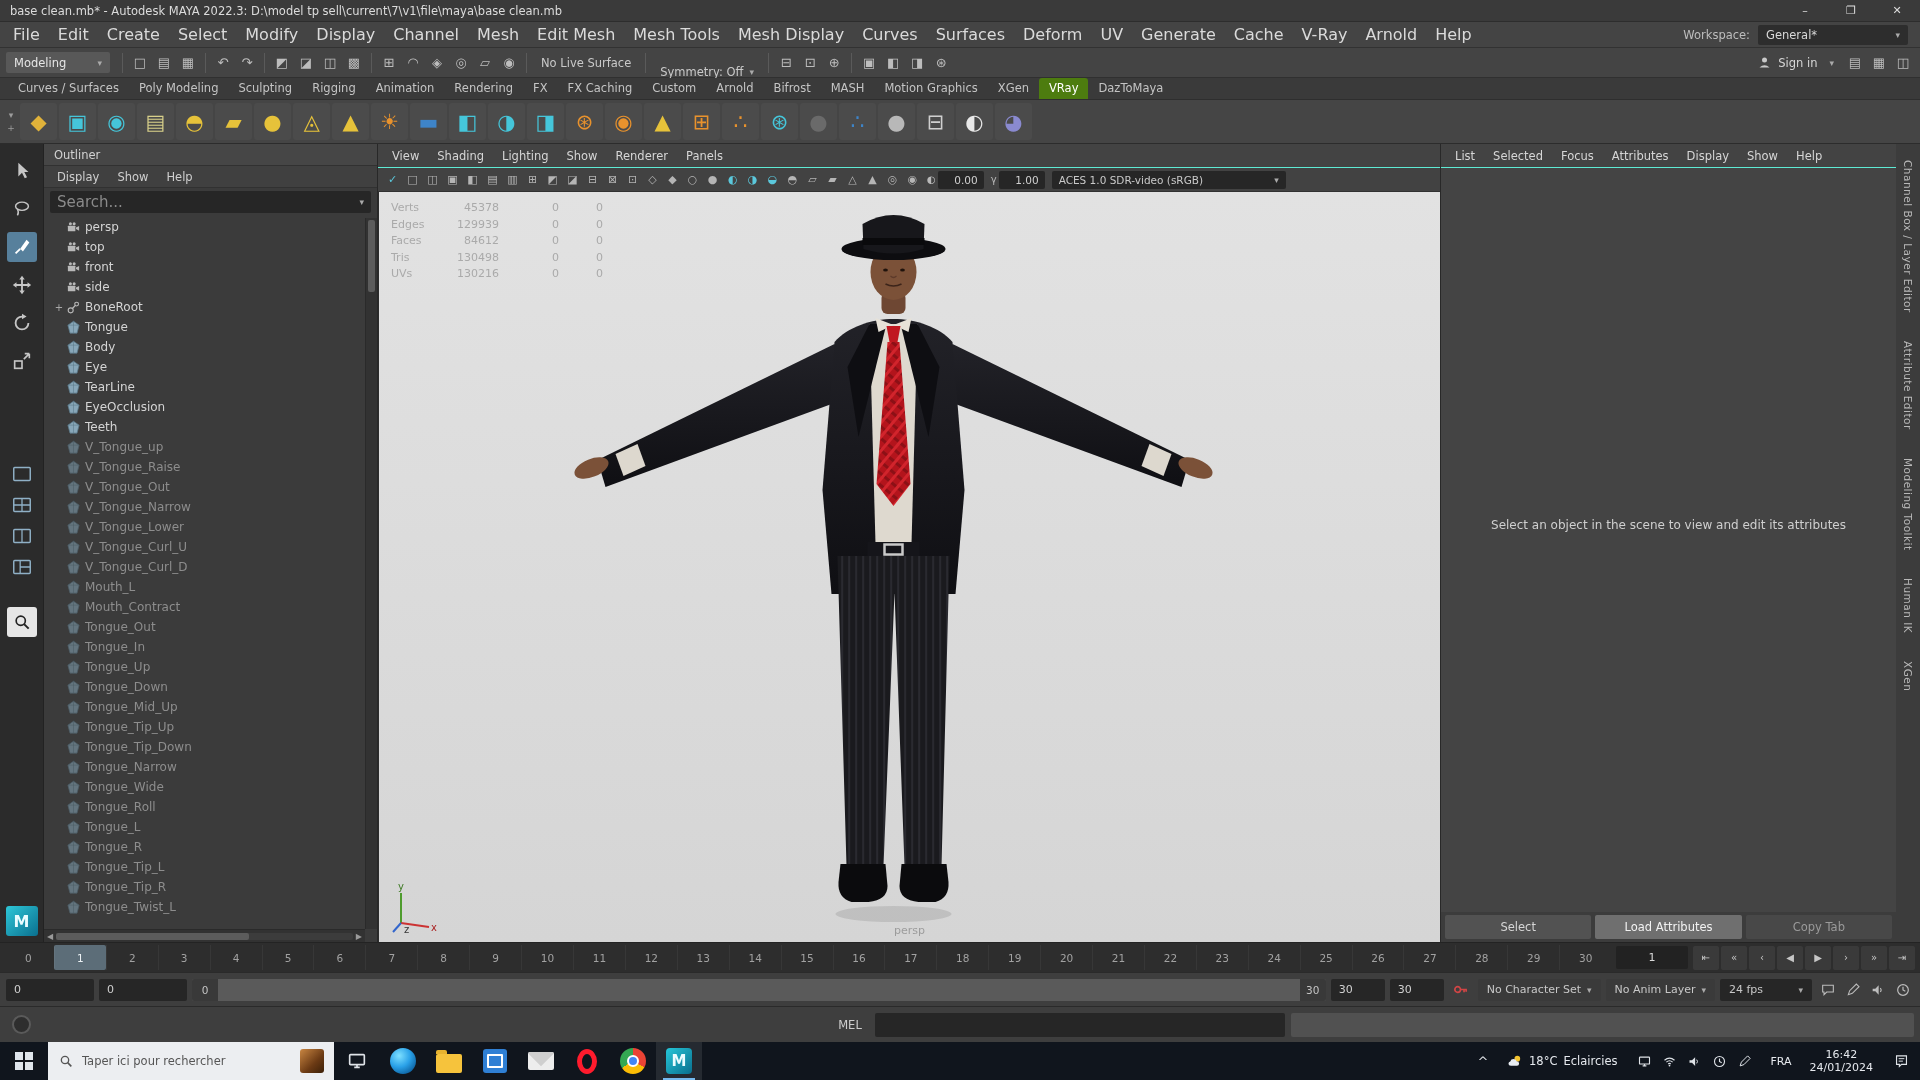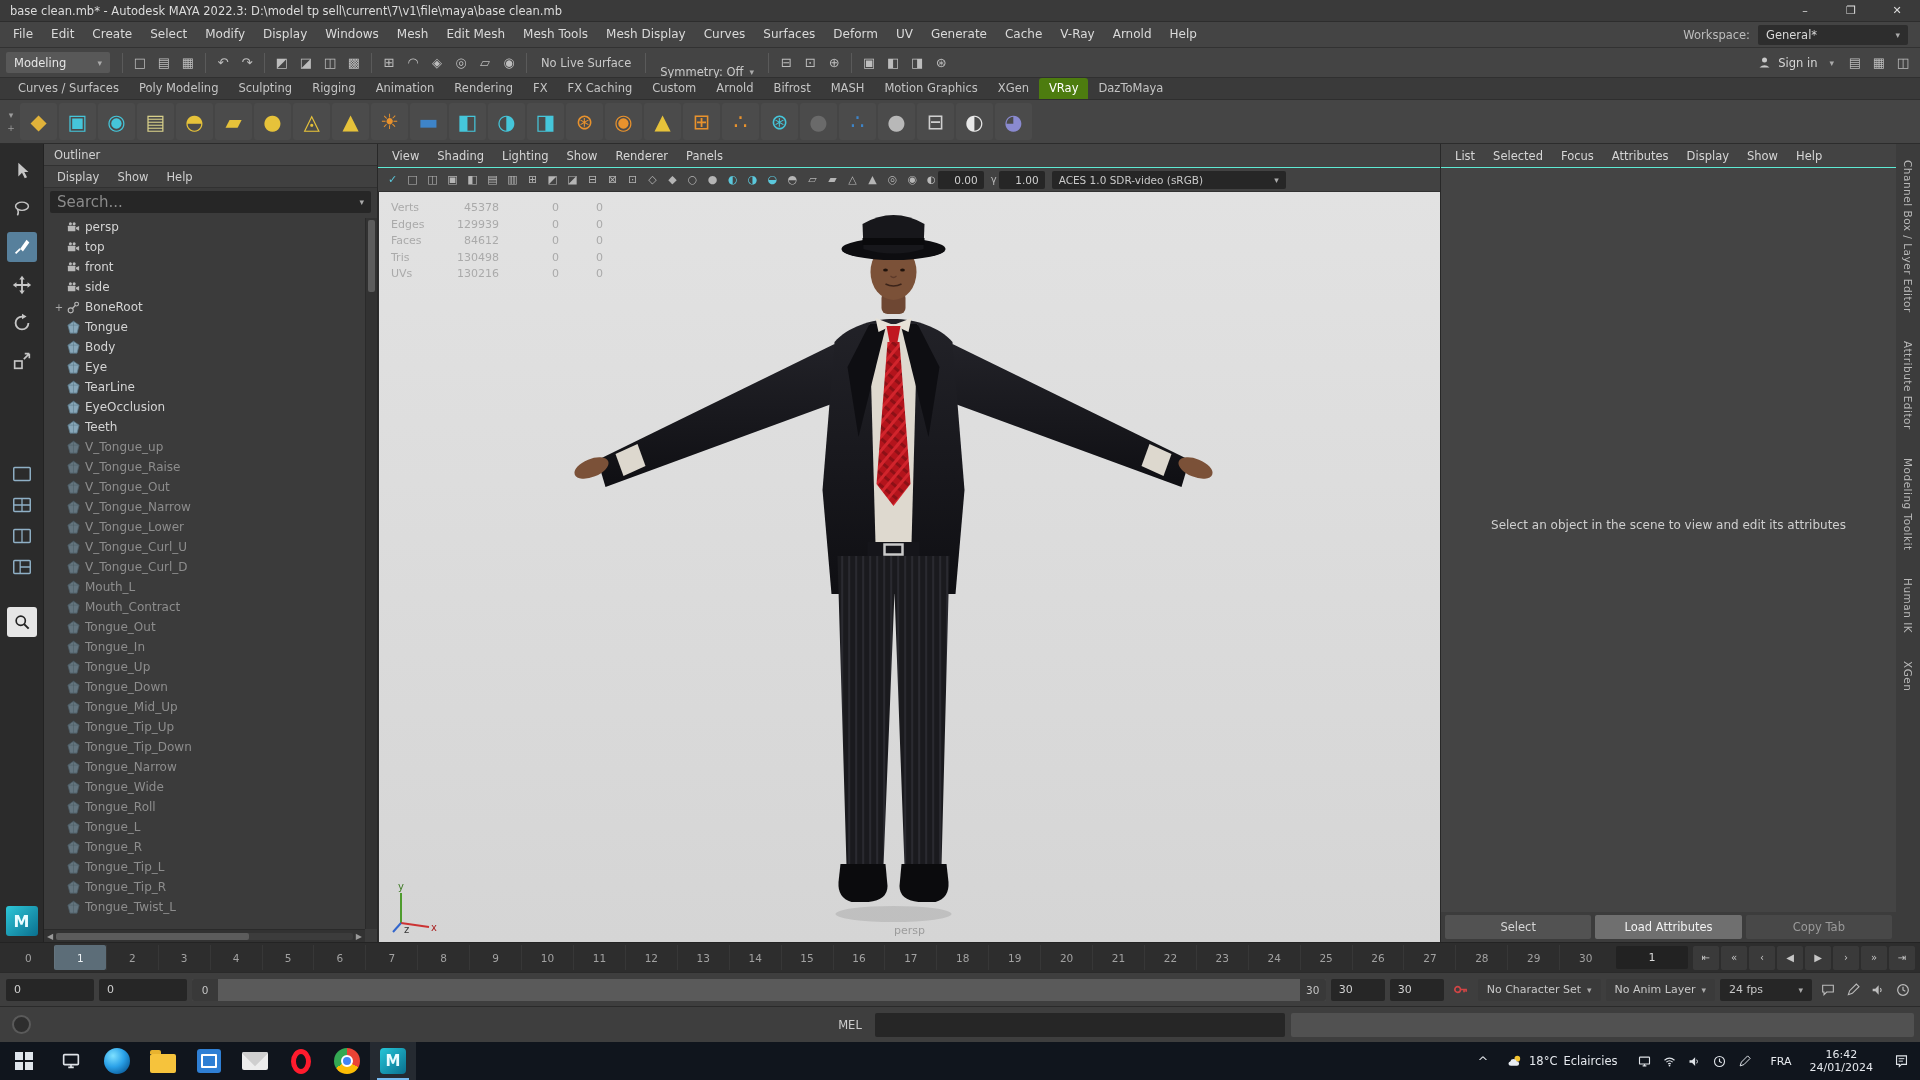--- a/index.html
+++ b/index.html
@@ -8,21 +8,21 @@
   #app { width:1920px; height:1080px; display:flex; flex-direction:column; }
 
   
   .titlebar { height:22px; background:#3a3a3a; display:flex; align-items:center; border-bottom:1px solid #2d2d2d; }
   .tb-title { font-size:11.5px; color:#dcdcdc; padding-left:10px; flex:1; white-space:nowrap; overflow:hidden; }
   .winbtn { width:46px; height:100%; display:flex; align-items:center; justify-content:center; font-size:11px; color:#ddd; }
 
   
   .menubar { height:26px; background:#444; display:flex; align-items:center; border-bottom:1px solid #323232; padding:0 4px; }
   #menu-items { display:flex; }
-  .menu-item { padding:0 9px; font-size:12px; color:#dadada; line-height:25px; white-space:nowrap; }
+  .menu-item { padding:0 9px; font-size:16px; color:#dadada; line-height:25px; white-space:nowrap; }
   .mb-right { margin-left:auto; display:flex; align-items:center; gap:8px; padding-right:8px; }
   .ws-label { font-size:11.5px; color:#bdbdbd; }
   .ws-dd { width:150px; height:20px; background:#2d2d2d; border-radius:2px; display:flex; align-items:center; padding:0 8px; font-size:11.5px; color:#d8d8d8; }
   .caret { font-size:9px; color:#aaa; margin-left:auto; padding-left:6px; }
 
   
   .statusline { height:30px; background:#444; display:flex; align-items:center; border-bottom:1px solid #303030; padding:0 6px; }
   .mode-dd { display:flex; align-items:center; background:#585858; height:21px; padding:0 8px; border-radius:2px; font-size:11.5px; color:#e6e6e6; min-width:104px; margin-right:6px; }
   .igroup { display:flex; gap:2px; }
   .sicon { width:22px; height:22px; display:flex; align-items:center; justify-content:center; font-size:13px; color:#bdbdbd; border-radius:2px; }
@@ -289,21 +289,21 @@
   </div>
 
   <div class="menubar">
     <div id="menu-items">
         <div class="menu-item">File</div>
         <div class="menu-item">Edit</div>
         <div class="menu-item">Create</div>
         <div class="menu-item">Select</div>
         <div class="menu-item">Modify</div>
         <div class="menu-item">Display</div>
-        <div class="menu-item">Windows</div>
+        <div class="menu-item">Channel</div>
         <div class="menu-item">Mesh</div>
         <div class="menu-item">Edit Mesh</div>
         <div class="menu-item">Mesh Tools</div>
         <div class="menu-item">Mesh Display</div>
         <div class="menu-item">Curves</div>
         <div class="menu-item">Surfaces</div>
         <div class="menu-item">Deform</div>
         <div class="menu-item">UV</div>
         <div class="menu-item">Generate</div>
         <div class="menu-item">Cache</div>
@@ -1133,20 +1133,27 @@
 
   <div class="taskbar">
     <div class="tb-start">
       <div class="winlogo">
           <i></i>
           <i></i>
           <i></i>
           <i></i>
         </div>
     </div>
+    <div class="tb-search">
+      <svg viewBox="0 0 24 24" width="16" height="16">
+          <use href="#sym-zoom"></use>
+        </svg>
+      <input placeholder="Taper ici pour rechercher" style="">
+      <div class="violin"></div>
+    </div>
     <div id="tb-apps">
         <div class="tb-app">
           <svg viewBox="0 0 24 24" width="22" height="22" class="tv">
             <use href="#sym-monitor"></use>
           </svg>
         </div>
         <div class="tb-app">
           <span class="ic-edge"></span>
         </div>
         <div class="tb-app">

